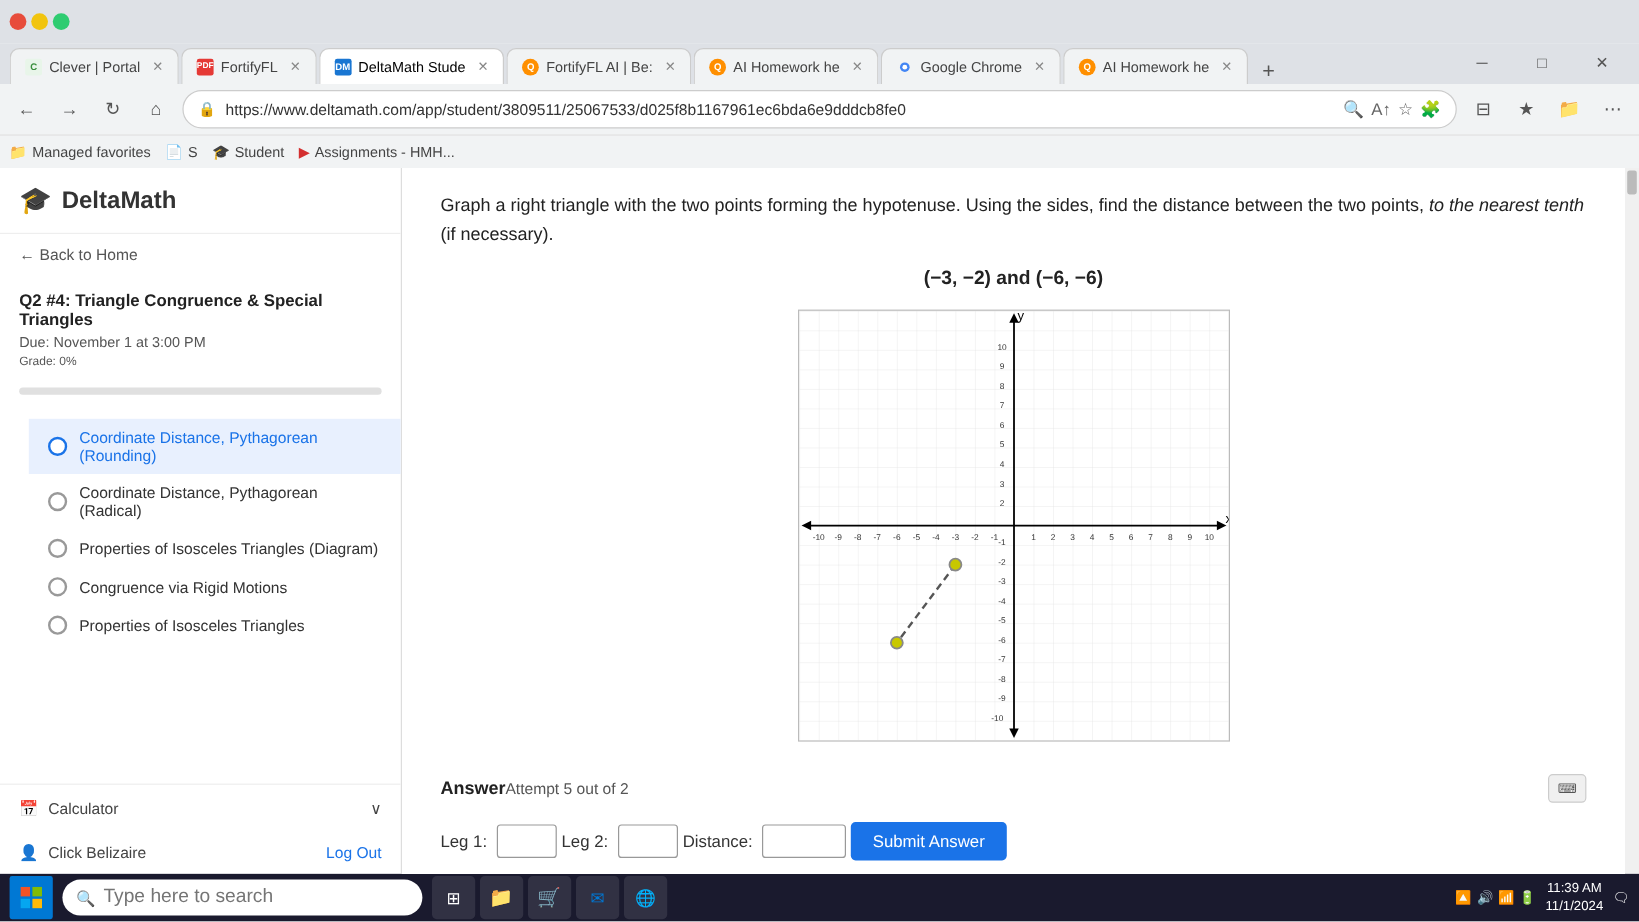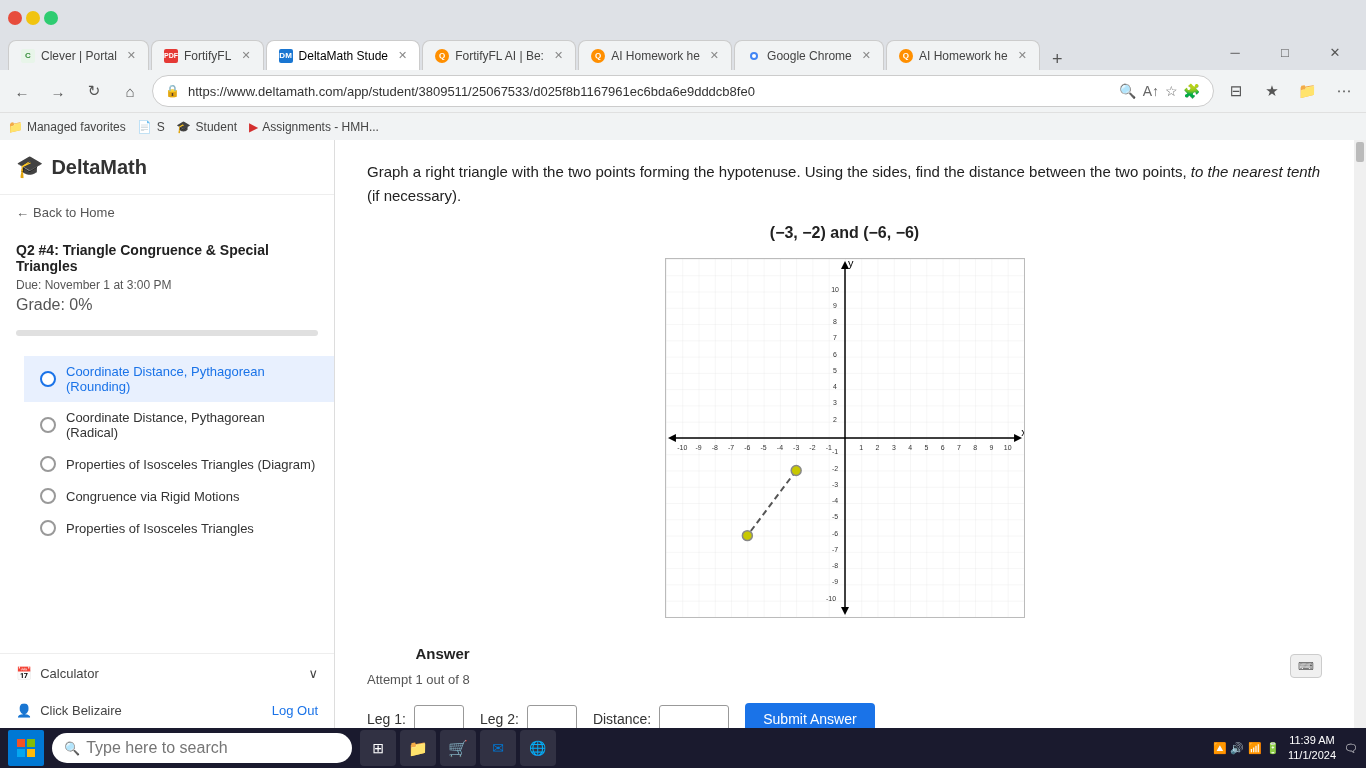--- a/index.html
+++ b/index.html
@@ -23,21 +23,21 @@
 
     
     .sidebar { width: 335px; min-width: 335px; border-right: 1px solid #ddd; display: flex; flex-direction: column; background: #fff; overflow-y: auto; }
     .sidebar-header { padding: 14px 16px; border-bottom: 1px solid #eee; }
     .deltamath-logo { display: flex; align-items: center; gap: 8px; font-size: 20px; font-weight: bold; color: #333; }
     .deltamath-logo .hat { font-size: 22px; }
     .back-link { display: flex; align-items: center; gap: 4px; color: #555; font-size: 13px; padding: 10px 16px; cursor: pointer; text-decoration: none; }
     .assignment-info { padding: 12px 16px 8px; }
     .assignment-title { font-weight: bold; font-size: 14px; color: #222; margin-bottom: 4px; }
     .assignment-due { font-size: 12px; color: #555; margin-bottom: 4px; }
-    .assignment-grade { font-size: 16px; color: #555; margin-bottom: 8px; }
+    .assignment-grade { font-size: 10px; color: #555; margin-bottom: 8px; }
     .progress-bar { height: 6px; background: #e0e0e0; border-radius: 3px; margin: 0 16px 12px; }
     .progress-fill { height: 100%; background: #4CAF50; border-radius: 3px; }
     .problem-list { padding: 8px 0; margin-left: 24px; }
     .problem-item { display: flex; align-items: center; gap: 10px; padding: 8px 16px; cursor: pointer; font-size: 13px; color: #333; }
     .problem-item.active { background: #e8f0fe; color: #1a73e8; }
     .problem-circle { width: 16px; height: 16px; border-radius: 50%; border: 2px solid #999; flex-shrink: 0; }
     .problem-item.active .problem-circle { border-color: #1a73e8; background: #fff; }
     .sidebar-footer { margin-top: auto; border-top: 1px solid #eee; }
     .calculator-row { display: flex; align-items: center; justify-content: space-between; padding: 12px 16px; cursor: pointer; font-size: 13px; color: #444; }
     .user-row { display: flex; align-items: center; justify-content: space-between; padding: 10px 16px; font-size: 13px; }
@@ -55,21 +55,21 @@
     
     .graph-container { width: 360px; margin: 0 auto; position: relative; }
     .graph-svg { width: 360px; height: 360px; border: 1px solid #bbb; background: #fff; }
 
     
     .answer-section { margin-top: 24px; }
     .answer-header { display: flex; align-items: center; justify-content: space-between; margin-bottom: 16px; }
     .answer-title { font-size: 15px; font-weight: bold; color: #222; }
     .attempt-text { font-size: 13px; color: #555; }
     .keyboard-icon { width: 32px; height: 24px; background: #f0f0f0; border: 1px solid #ccc; border-radius: 4px; display: flex; align-items: center; justify-content: center; color: #555; font-size: 11px; cursor: pointer; }
-    .answer-inputs { display: flex; align-items: center; gap: 16px; margin-top: 8px; flex-wrap: wrap; }
+    .answer-inputs { display: flex; align-items: center; gap: 4px; margin-top: 8px; flex-wrap: wrap; }
     .answer-field { display: flex; align-items: center; gap: 8px; font-size: 14px; }
     .answer-field label { color: #333; font-size: 14px; }
     .answer-input { width: 50px; height: 28px; border: 1px solid #999; border-radius: 3px; text-align: center; font-size: 14px; padding: 2px 4px; }
     .distance-input { width: 70px; }
     .submit-btn { background: #1a73e8; color: #fff; border: none; border-radius: 4px; padding: 8px 18px; font-size: 14px; cursor: pointer; }
 
     
     .right-scrollbar { width: 12px; background: #f0f0f0; display: flex; flex-direction: column; }
 
     
@@ -347,23 +347,23 @@
         <line x1="130.91" y1="212.73" x2="81.82" y2="278.18" stroke="#555" stroke-width="2" stroke-dasharray="6,4"></line>
 
         <circle cx="130.91" cy="212.73" r="5" fill="#c8c800" stroke="#888" stroke-width="1.5"></circle>
 
         <circle cx="81.82" cy="278.18" r="5" fill="#c8c800" stroke="#888" stroke-width="1.5"></circle>
       </svg>
     </div>
 
     <div class="answer-section">
       <div class="answer-header">
-        <div style="display:flex;align-items:flex-end;gap:10px;flex-direction:column;">
+        <div style="display:flex;align-items:center;">
           <span class="answer-title">Answer</span>
-          <span class="attempt-text">Attempt 1 out of 8</span>
+          <span class="attempt-text">Attempt 5 out of 2</span>
         </div>
         <div class="keyboard-icon">⌨</div>
       </div>
       <div class="answer-inputs">
         <div class="answer-field">
           <label>Leg 1:</label>
           <input type="text" class="answer-input" value="" style="">
         </div>
         <div class="answer-field">
           <label>Leg 2:</label>

